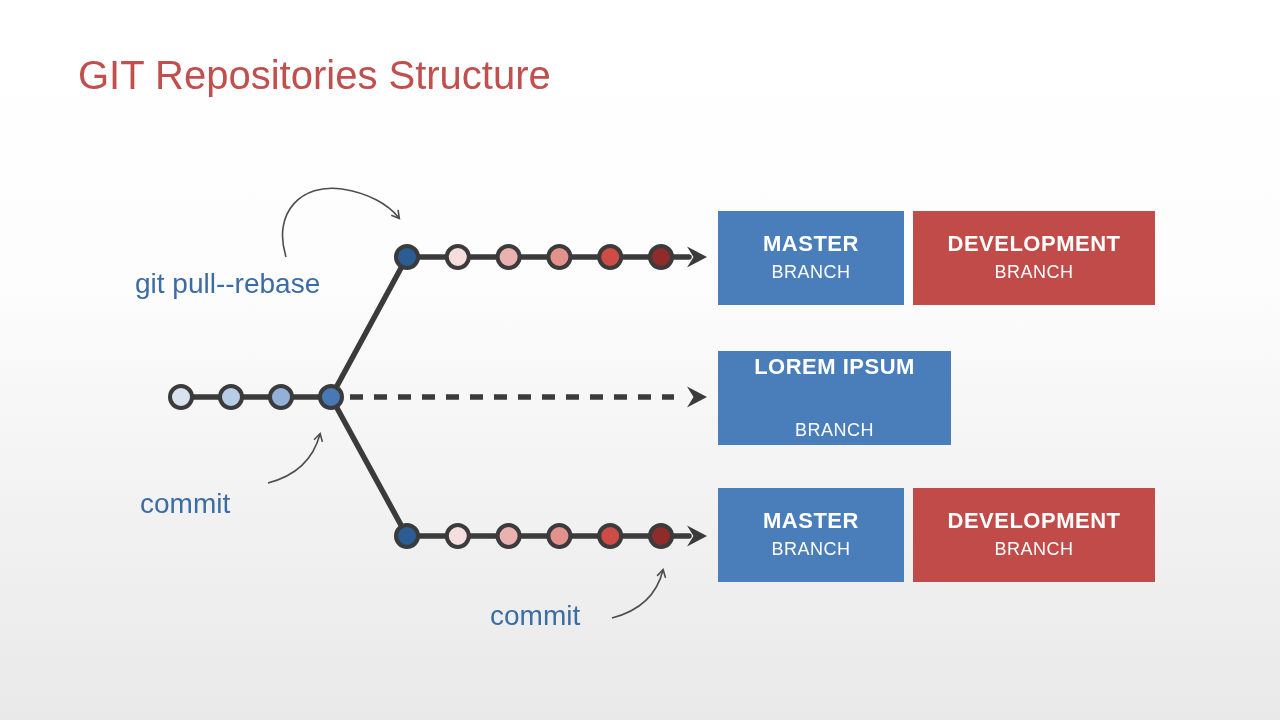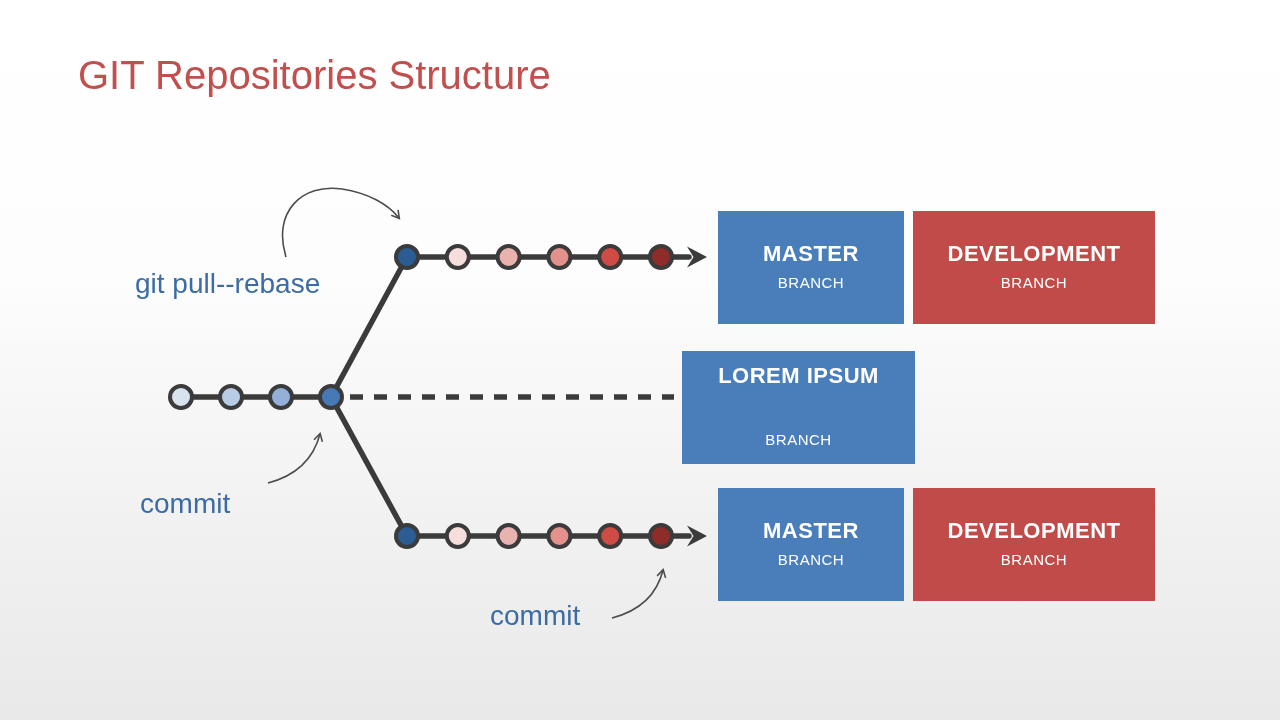--- a/index.html
+++ b/index.html
@@ -30,33 +30,33 @@
     position: absolute;
     font-size: 28px;
     font-weight: 400;
     white-space: nowrap;
   }
   .anno-rebase { left: 135px; top: 268px; }
   .anno-commit-1 { left: 140px; top: 488px; }
   .anno-commit-2 { left: 490px; top: 600px; }
   .branch-box {
     position: absolute;
-    height: 113px;
+    height: 94px;
     color: #ffffff;
     text-align: center;
     display: flex;
     flex-direction: column;
     justify-content: center;
     line-height: 29px;
   }
   .box-line1 { font-size: 22px; font-weight: 700; letter-spacing: 0.5px; }
-  .box-line2 { font-size: 15px; font-weight: 400; letter-spacing: 0.5px; }
+  .box-line2 { font-size: 18px; font-weight: 400; letter-spacing: 0.5px; }
   .bb-0 { left: 718px; top: 211px; width: 186px; }
   .bb-1 { left: 913px; top: 211px; width: 242px; }
-  .bb-2 { left: 682px; top: 351px; width: 233px; gap: 35px; }
+  .bb-2 { left: 718px; top: 351px; width: 233px; gap: 35px; }
   .bb-3 { left: 718px; top: 488px; width: 186px; }
   .bb-4 { left: 913px; top: 488px; width: 242px; }
 </style>
 </head>
 <body>
 
 <div class="slide">
 
   <div class="slide-title" style="color: rgb(193, 79, 77); margin-top: 7px;">GIT Repositories Structure</div>
 

